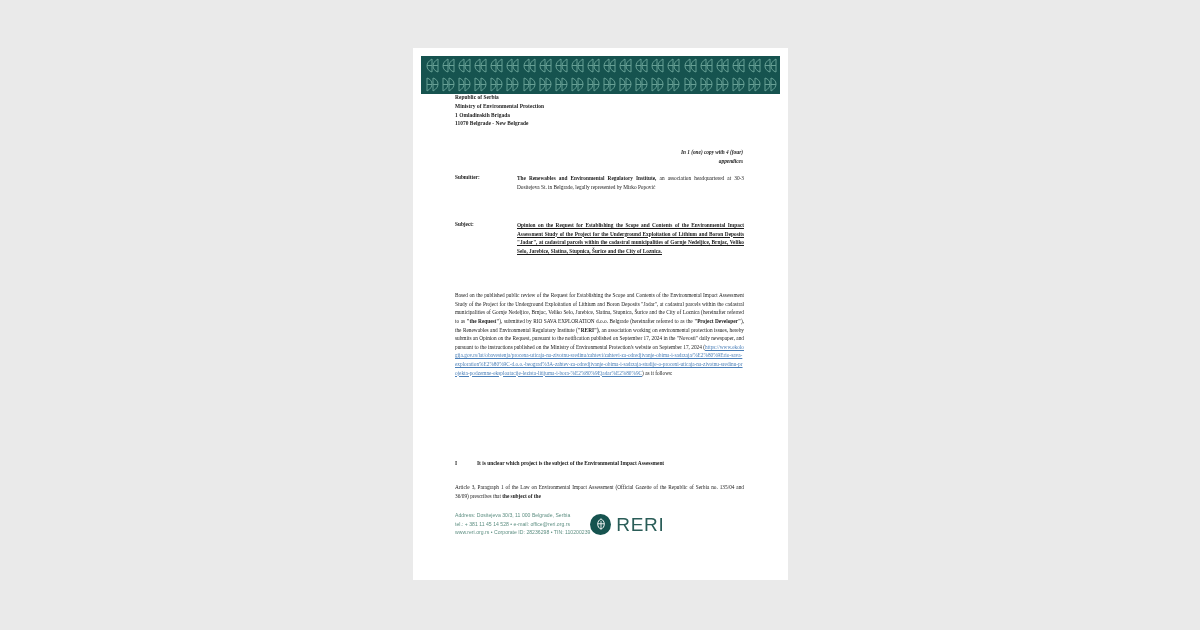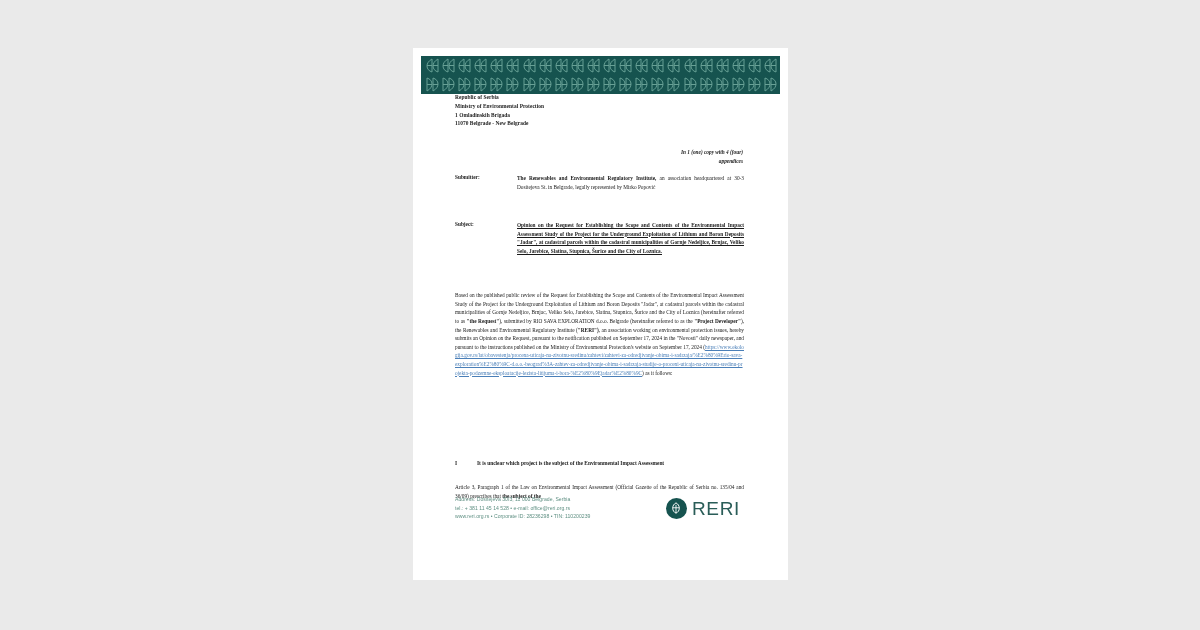--- a/index.html
+++ b/index.html
@@ -115,26 +115,25 @@
     font-weight: bold;
     line-height: 1.63;
     color: #1a1a1a;
   }
   .sect .num { flex: 0 0 22px; }
   .sect .ttl { flex: 1 1 auto; text-align: justify; }
   #para-article { top: 435px; }
   
   .footer {
     position: absolute;
-    left: 42px; top: 440px;
+    left: 42px; top: 456px;
     width: 289px;
     height: 40px;
     display: flex;
     align-items: center;
-    justify-content: space-between;
   }
   .footer-text {
     font-family: "Liberation Sans", sans-serif;
     font-size: 5.1px;
     line-height: 1.72;
     color: #5e8f82;
     letter-spacing: .005em;
     white-space: nowrap;
   }
   .logo-group {

